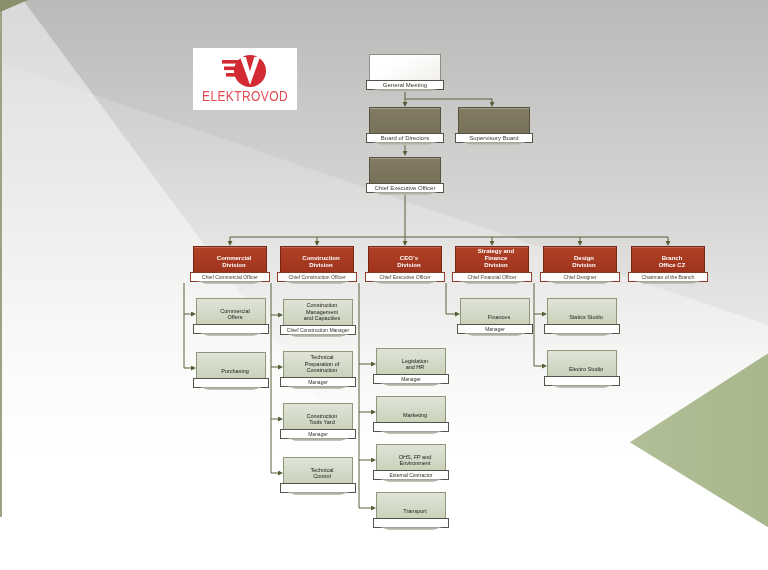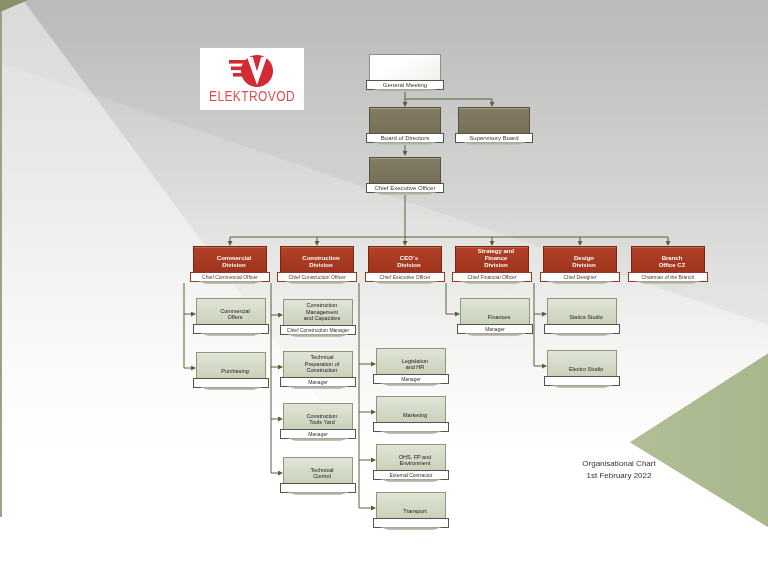--- a/index.html
+++ b/index.html
@@ -42,21 +42,21 @@
   .red .band span{font-size:5px;color:#4a3a30;}
   .unit .band span{font-size:5px;color:#33312b;}
   .band::after{content:"";position:absolute;top:100%;left:8%;right:8%;height:3px;
     background:linear-gradient(180deg,#9d9d91,#c8c8bd);
     clip-path:polygon(0 0,100% 0,86% 100%,14% 100%);}
 
   
   #connectors{position:absolute;inset:0;pointer-events:none;z-index:2;}
 
   
-  #logo-card{position:absolute;left:200px;top:48px;width:104px;height:62px;background:#ffffff;}
+  #logo-card{position:absolute;left:193px;top:48px;width:104px;height:62px;background:#ffffff;}
   #logo-card svg{position:absolute;left:24px;top:4px;}
   #logo-text{position:absolute;bottom:5px;left:0;width:100%;text-align:center;
     color:#e14b52;font-size:12px;letter-spacing:0.4px;transform:scaleY(1.2);
     transform-origin:bottom;font-weight:500;}
 
   
   #footer-caption{position:absolute;left:556px;top:458px;width:126px;text-align:center;
     color:#33322e;font-size:8px;line-height:12px;}
 </style>
 </head>
@@ -281,18 +281,14 @@
         <span></span>
       </div>
   </div>
   <div class="node unit" style="left:547px;top:350px;">
     <div class="label">Electro Studio</div>
     <div class="band">
         <span></span>
       </div>
   </div>
 
-  <div id="footer-caption">
-    <div>Organisational Chart</div>
-    <div>1st February 2022</div>
-  </div>
 
 </div>
 
 </body></html>

